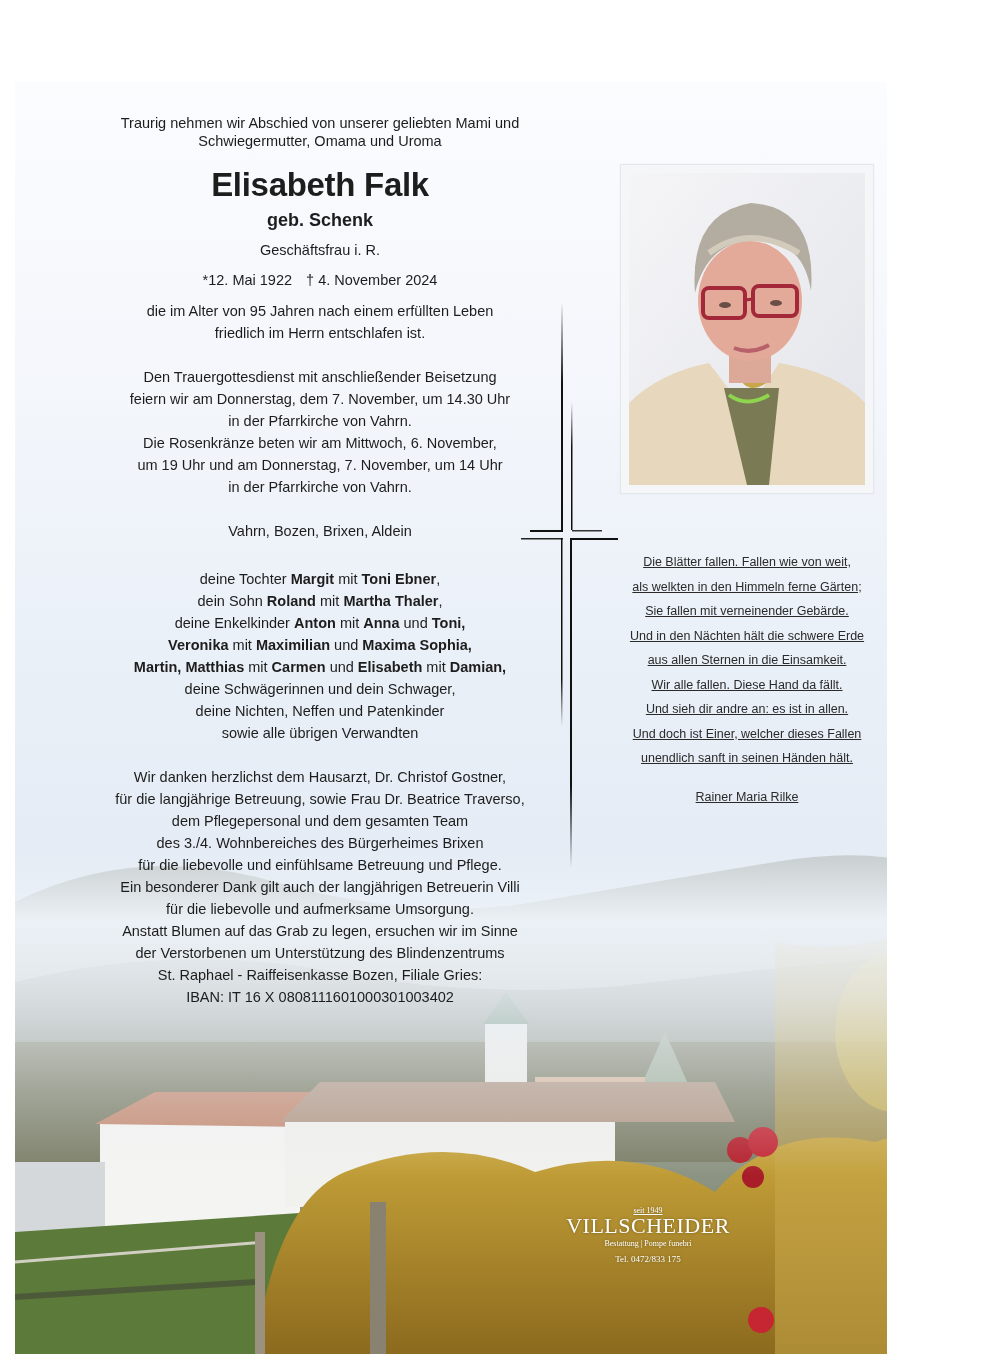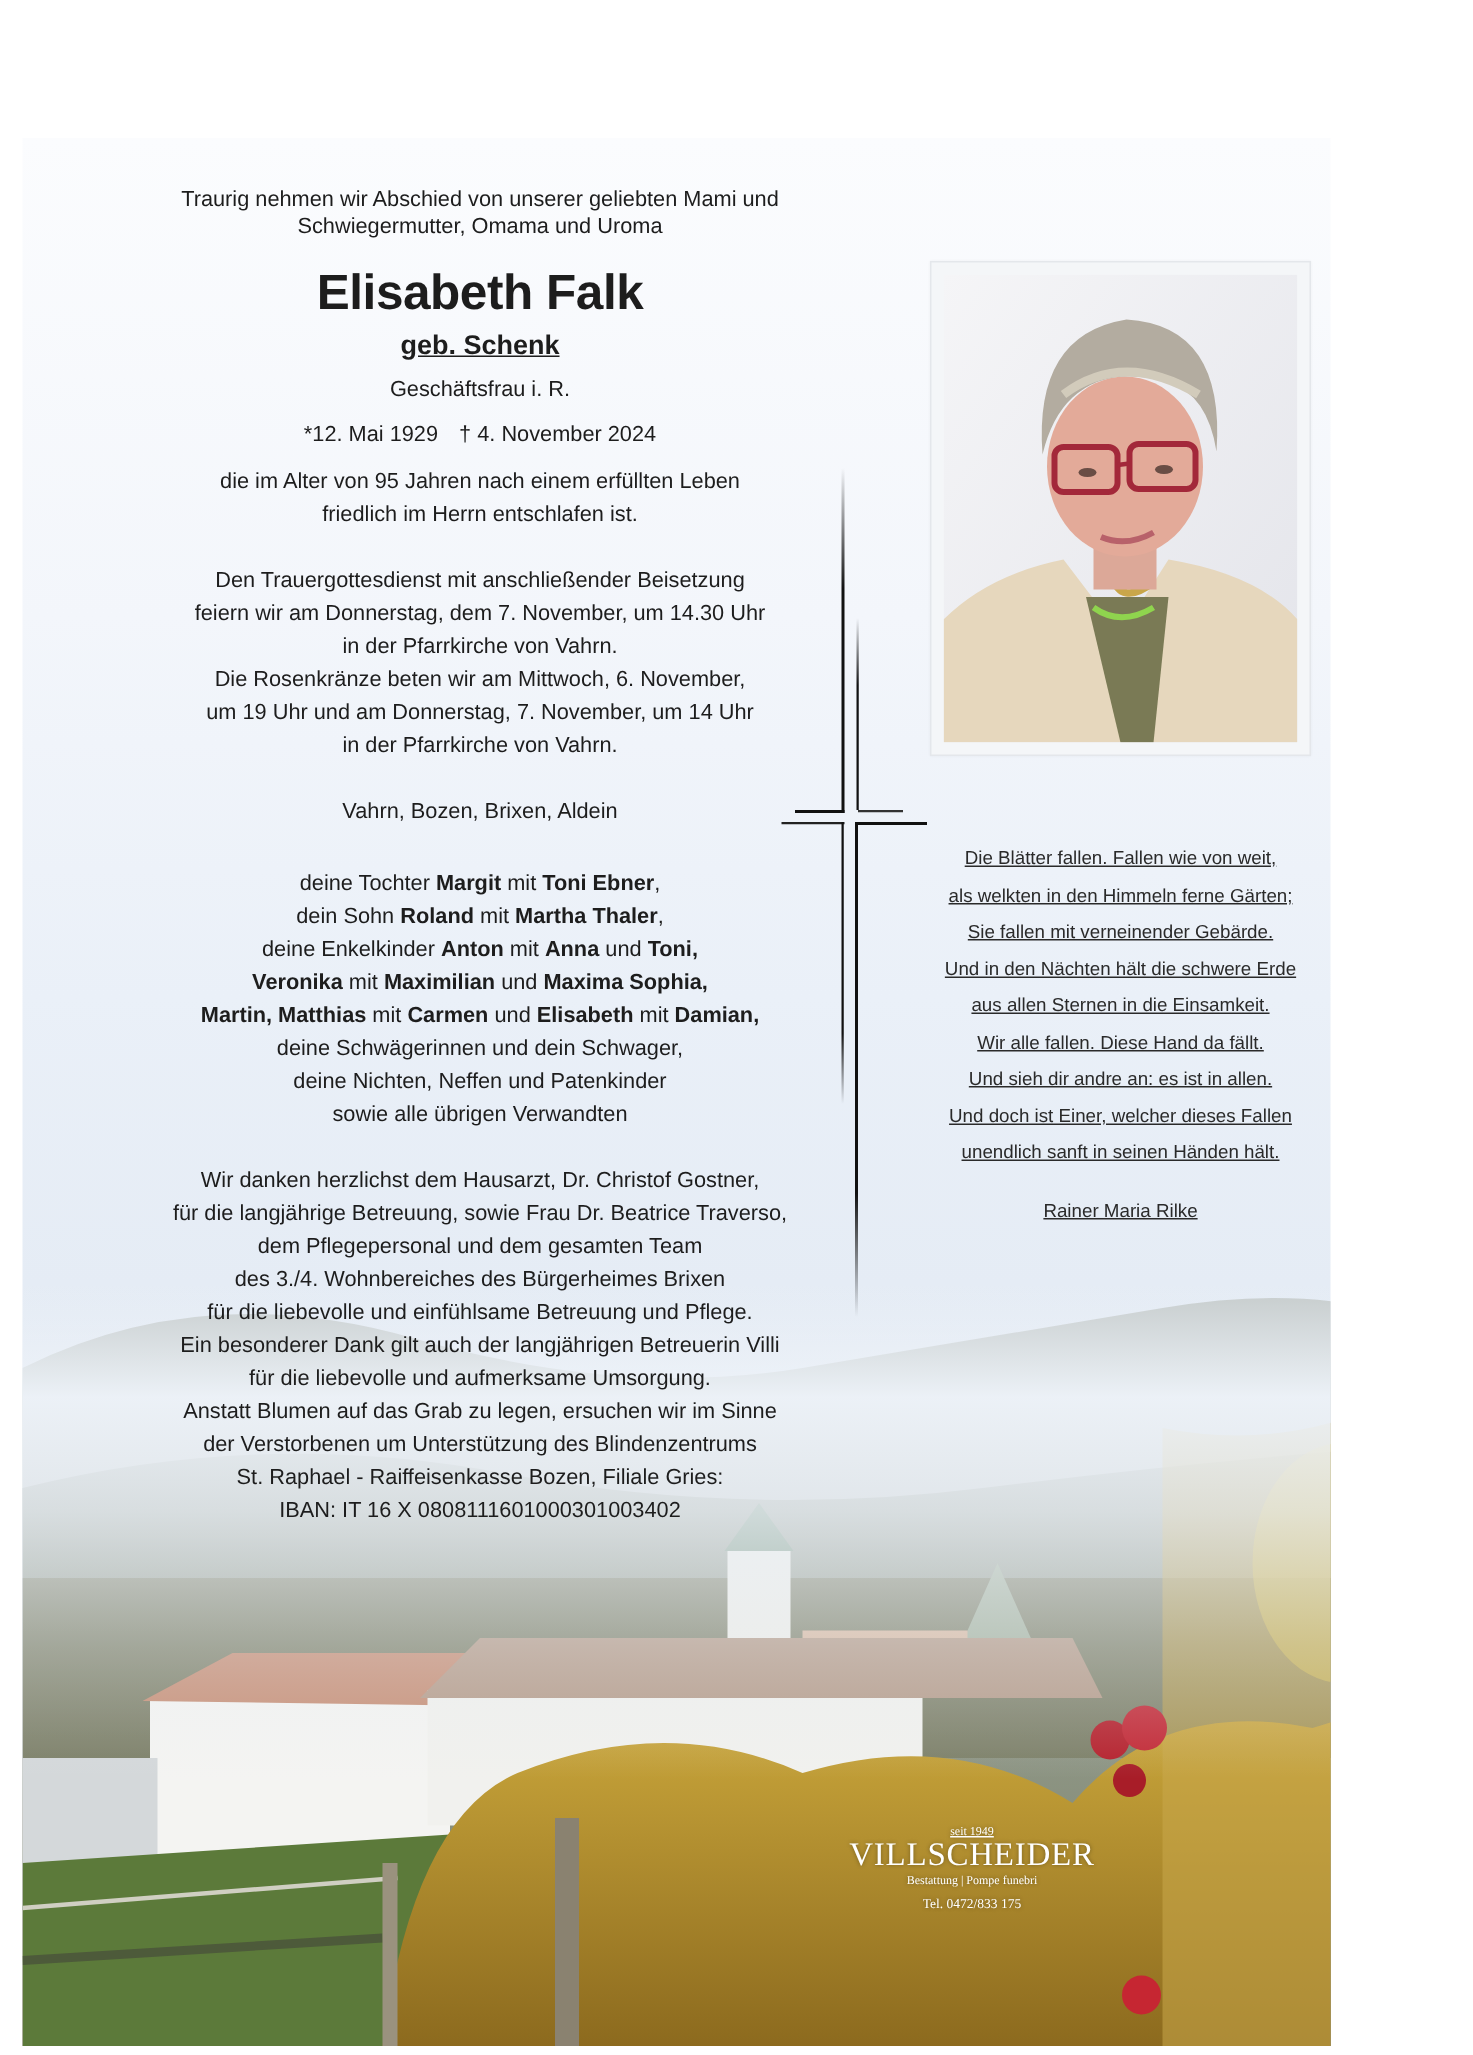--- a/index.html
+++ b/index.html
@@ -1,33 +1,33 @@
 <!DOCTYPE html>
 <html><head>
 <meta charset="utf-8">
 <style>
   html, body { margin: 0; padding: 0; }
   body {
     width: 982px; height: 1370px; background: #ffffff; position: relative; overflow: hidden;
     font-family: "Liberation Sans", "DejaVu Sans", sans-serif; color: #1d1d1d;
   }
   .card {
-    position: absolute; left: 15px; top: 92px; width: 872px; height: 1272px;
+    position: absolute; left: 15px; top: 82px; width: 872px; height: 1272px;
     background: linear-gradient(180deg, #fbfcfe 0%, #f3f6fb 25%, #eaf0f8 45%, #e5ecf5 60%, #dfe6ef 70%, #cfd6dd 78%, #b9bfc2 84%, #9ea39c 90%, #7e7d64 100%);
     overflow: hidden;
   }
   
   .landscape { position: absolute; left: 0; top: 0; width: 952px; height: 1272px; pointer-events: none; }
   .fog { position: absolute; left: 0; top: 0; width: 952px; height: 1272px;
     background: linear-gradient(180deg, rgba(255,255,255,0) 0%, rgba(255,255,255,0) 60%, rgba(238,243,249,0.95) 66%, rgba(235,240,246,0.75) 72%, rgba(230,235,240,0.35) 79%, rgba(230,235,240,0) 86%); }
 
   .left-col { position: absolute; left: 60px; top: 32px; width: 490px; text-align: center; }
   .intro { font-size: 14.5px; line-height: 18px; margin: 0; }
   .name { font-size: 33px; font-weight: bold; margin: 16px 0 0 0; line-height: 38px; letter-spacing: -0.3px; }
-  .maiden { font-size: 18px; font-weight: bold; margin: 4px 0 0 0; line-height: 24px; text-decoration: underline; }
+  .maiden { font-size: 18px; font-weight: bold; margin: 4px 0 0 0; line-height: 24px; }
   .occupation { font-size: 14.5px; margin: 8px 0 0 0; line-height: 20px; }
   .dates { font-size: 14.5px; margin: 10px 0 0 0; line-height: 20px; }
   .dates .sep { display: inline-block; width: 14px; }
   .para { font-size: 14.5px; line-height: 22px; margin: 0; }
   .para.p1 { margin-top: 10px; }
   .para.p2 { margin-top: 22px; }
   .para.places { margin-top: 22px; }
   .para.family { margin-top: 26px; }
   .para.thanks { margin-top: 22px; }
   .para b { font-weight: bold; }
@@ -122,21 +122,21 @@
 
   <div class="left-col">
     <p class="intro">
       <span>Traurig nehmen wir Abschied von unserer geliebten Mami und</span><br>
       <span>Schwiegermutter, Omama und Uroma</span>
     </p>
     <h1 class="name">Elisabeth Falk</h1>
     <div class="maiden">geb. Schenk</div>
     <div class="occupation">Geschäftsfrau i. R.</div>
     <div class="dates">
-      <span>*12. Mai 1929</span><span class="sep"></span><span>† 4. November 2024</span>
+      <span>*12. Mai 1922</span><span class="sep"></span><span>† 4. November 2024</span>
     </div>
 
     <p class="para p1">
       <span>die im Alter von 95 Jahren nach einem erfüllten Leben</span><br>
       <span>friedlich im Herrn entschlafen ist.</span>
     </p>
 
     <p class="para p2">
       <span>Den Trauergottesdienst mit anschließender Beisetzung</span><br>
       <span>feiern wir am Donnerstag, dem 7. November, um 14.30 Uhr</span><br>

